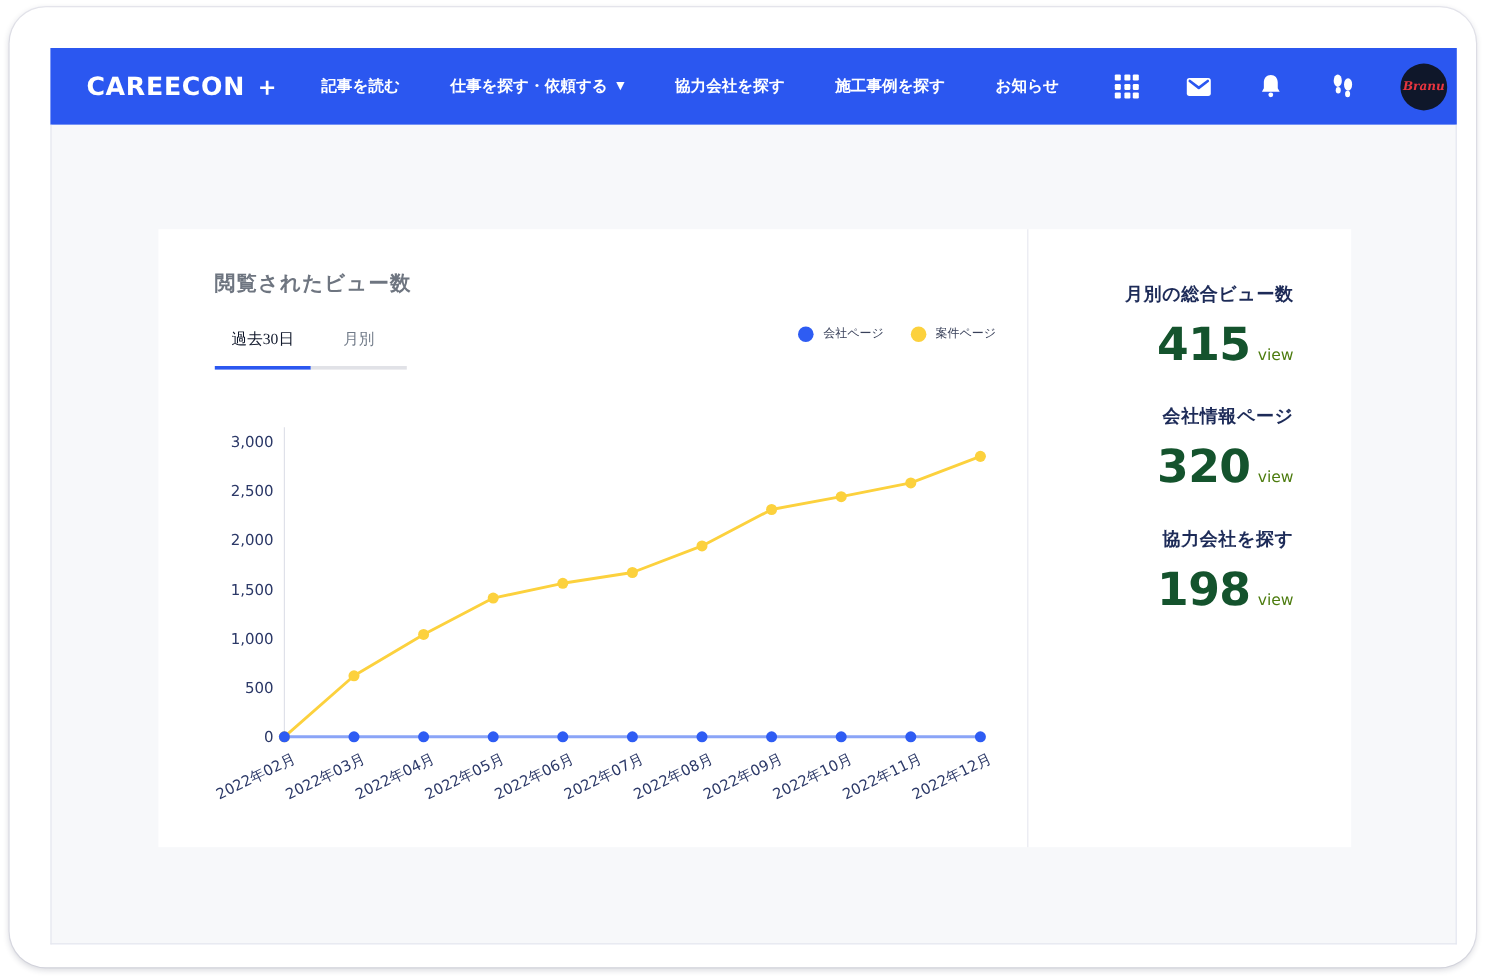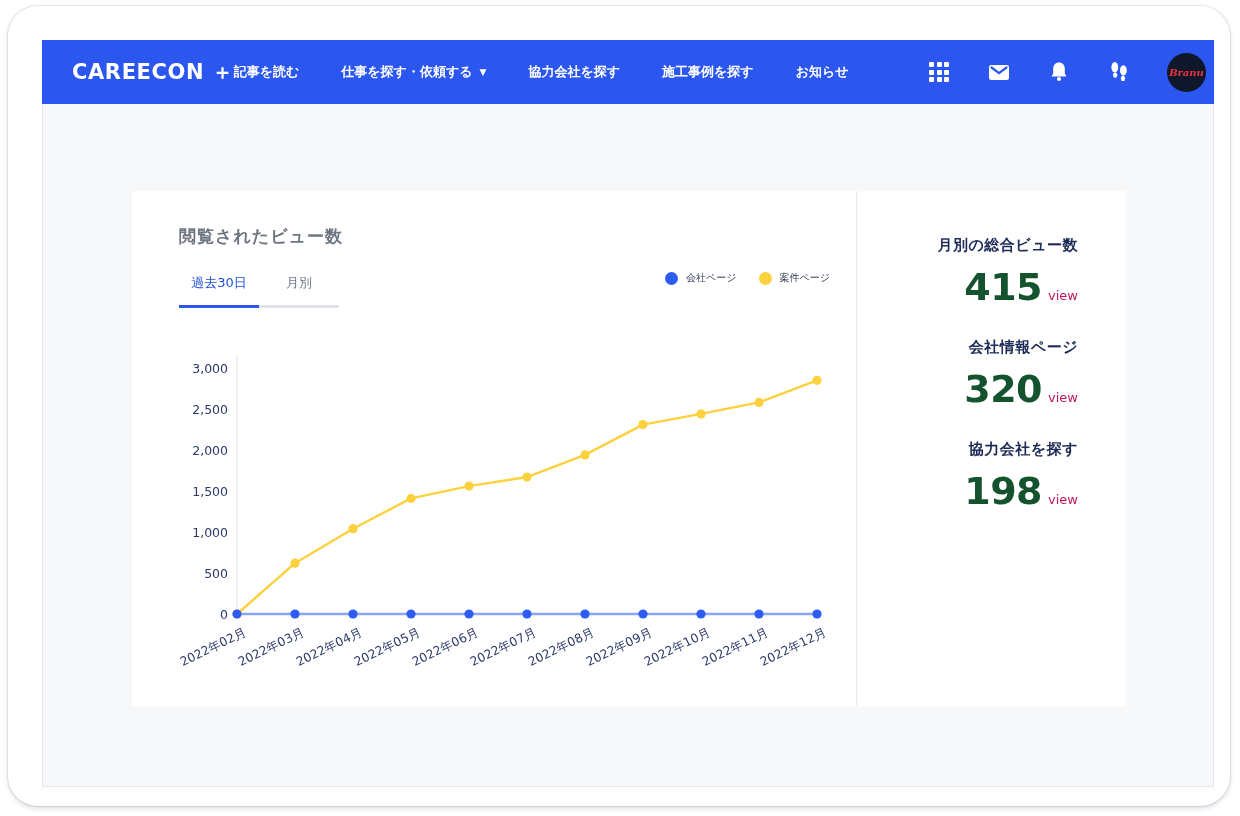--- a/index.html
+++ b/index.html
@@ -19,21 +19,21 @@
 
   
   .navbar {
     height:64px; background:#2b57f0;
     display:flex; align-items:center; padding:0 8px 0 30px;
   }
   .logo {
     color:#ffffff; font-size:21px; font-weight:700; letter-spacing:0.6px;
     white-space:nowrap; cursor:pointer;
   }
-  .nav-items { display:flex; align-items:center; gap:42px; }
+  .nav-items { display:flex; align-items:center; gap:42px; margin-left:34px; }
   .nav-item {
     color:#ffffff; font-size:13px; font-weight:700; white-space:nowrap;
     cursor:pointer; display:flex; align-items:center; gap:7px;
   }
   .nav-caret { font-size:9px; line-height:1; }
   .nav-icons { display:flex; align-items:center; gap:36px; margin-left:auto; }
   .icon-btn { width:24px; height:24px; display:flex; align-items:center; justify-content:center; cursor:pointer; }
   .grid-icon { display:grid; grid-template-columns:repeat(3,5px); grid-template-rows:repeat(3,5px); gap:2.5px; }
   .grid-icon span { background:#ffffff; border-radius:1px; }
   .avatar {
@@ -59,36 +59,36 @@
 
   .card-title {
     position:absolute; left:47px; top:34px;
     font-size:17px; font-weight:700; color:#6e7580; letter-spacing:1px;
   }
   .tabs { position:absolute; left:47px; top:83px; display:flex; }
   .tab {
     width:80px; text-align:center; font-size:13px; padding-bottom:13px;
     border-bottom:3px solid #e1e2e7; cursor:pointer; color:#707a88;
   }
-  .tab.active { color:#1d4ed8; border-bottom-color:#2b57f0; font-weight:500; }
+  .tab.active { color:#0f172a; border-bottom-color:#2b57f0; font-weight:500;font-family:Liberation Serif, serif; }
 
   .legend { position:absolute; right:26px; top:80px; display:flex; gap:22px; }
   .legend-item { display:flex; align-items:center; gap:8px; cursor:pointer; }
   .legend-item .dot { width:13px; height:13px; border-radius:50%; }
   .legend-item .lbl { font-size:10px; color:#39415a; }
 
   .chart-svg { position:absolute; left:0; top:0; }
 
   
   .stats-col { position:absolute; top:45px; right:48px; text-align:right; }
   .stat-block { margin-bottom:29px; }
   .stat-label { font-size:15px; font-weight:700; color:#1d2b58; letter-spacing:0.5px; }
   .stat-value-row { margin-top:10px; white-space:nowrap; }
   .stat-value { font-size:38px; font-weight:700; color:#14532d; letter-spacing:-0.5px; }
-  .stat-unit { font-size:13px; color:#be185d; margin-left:6px; }
+  .stat-unit { font-size:13px; color:#4d7c0f; margin-left:6px; }
 </style>
 </head>
 <body>
 
 <div class="frame">
   <div class="app">
 
     <div class="navbar">
       <div class="logo">CAREECON ＋</div>
       <div class="nav-items">

